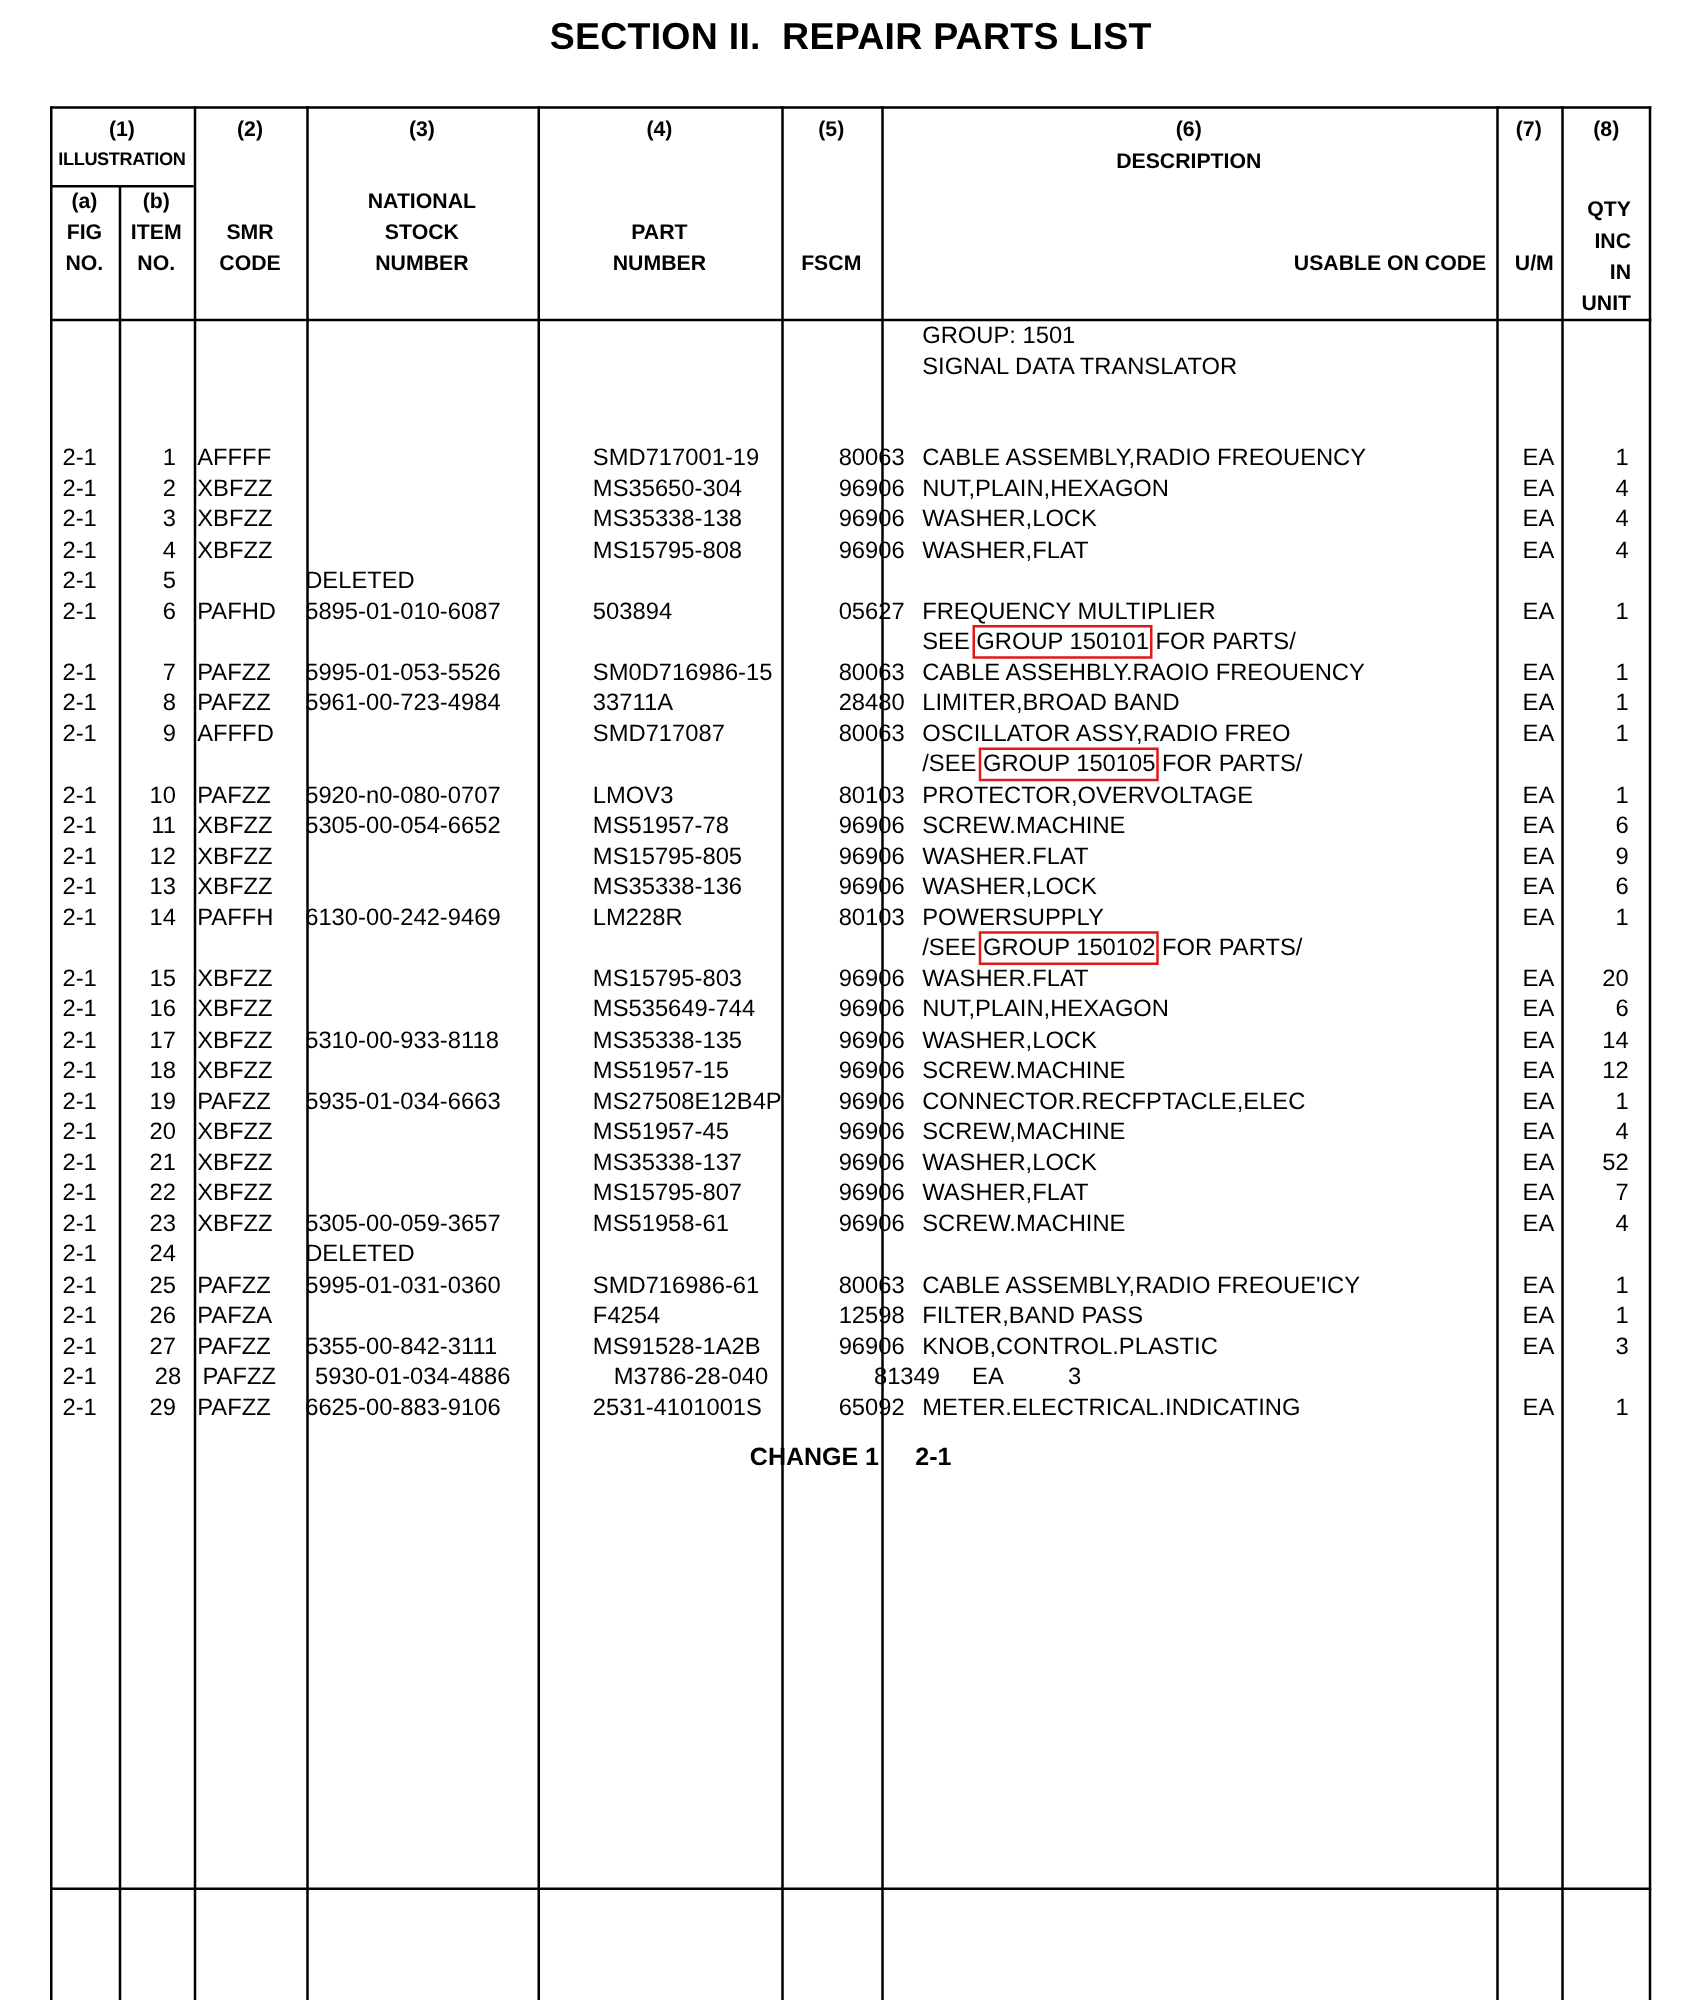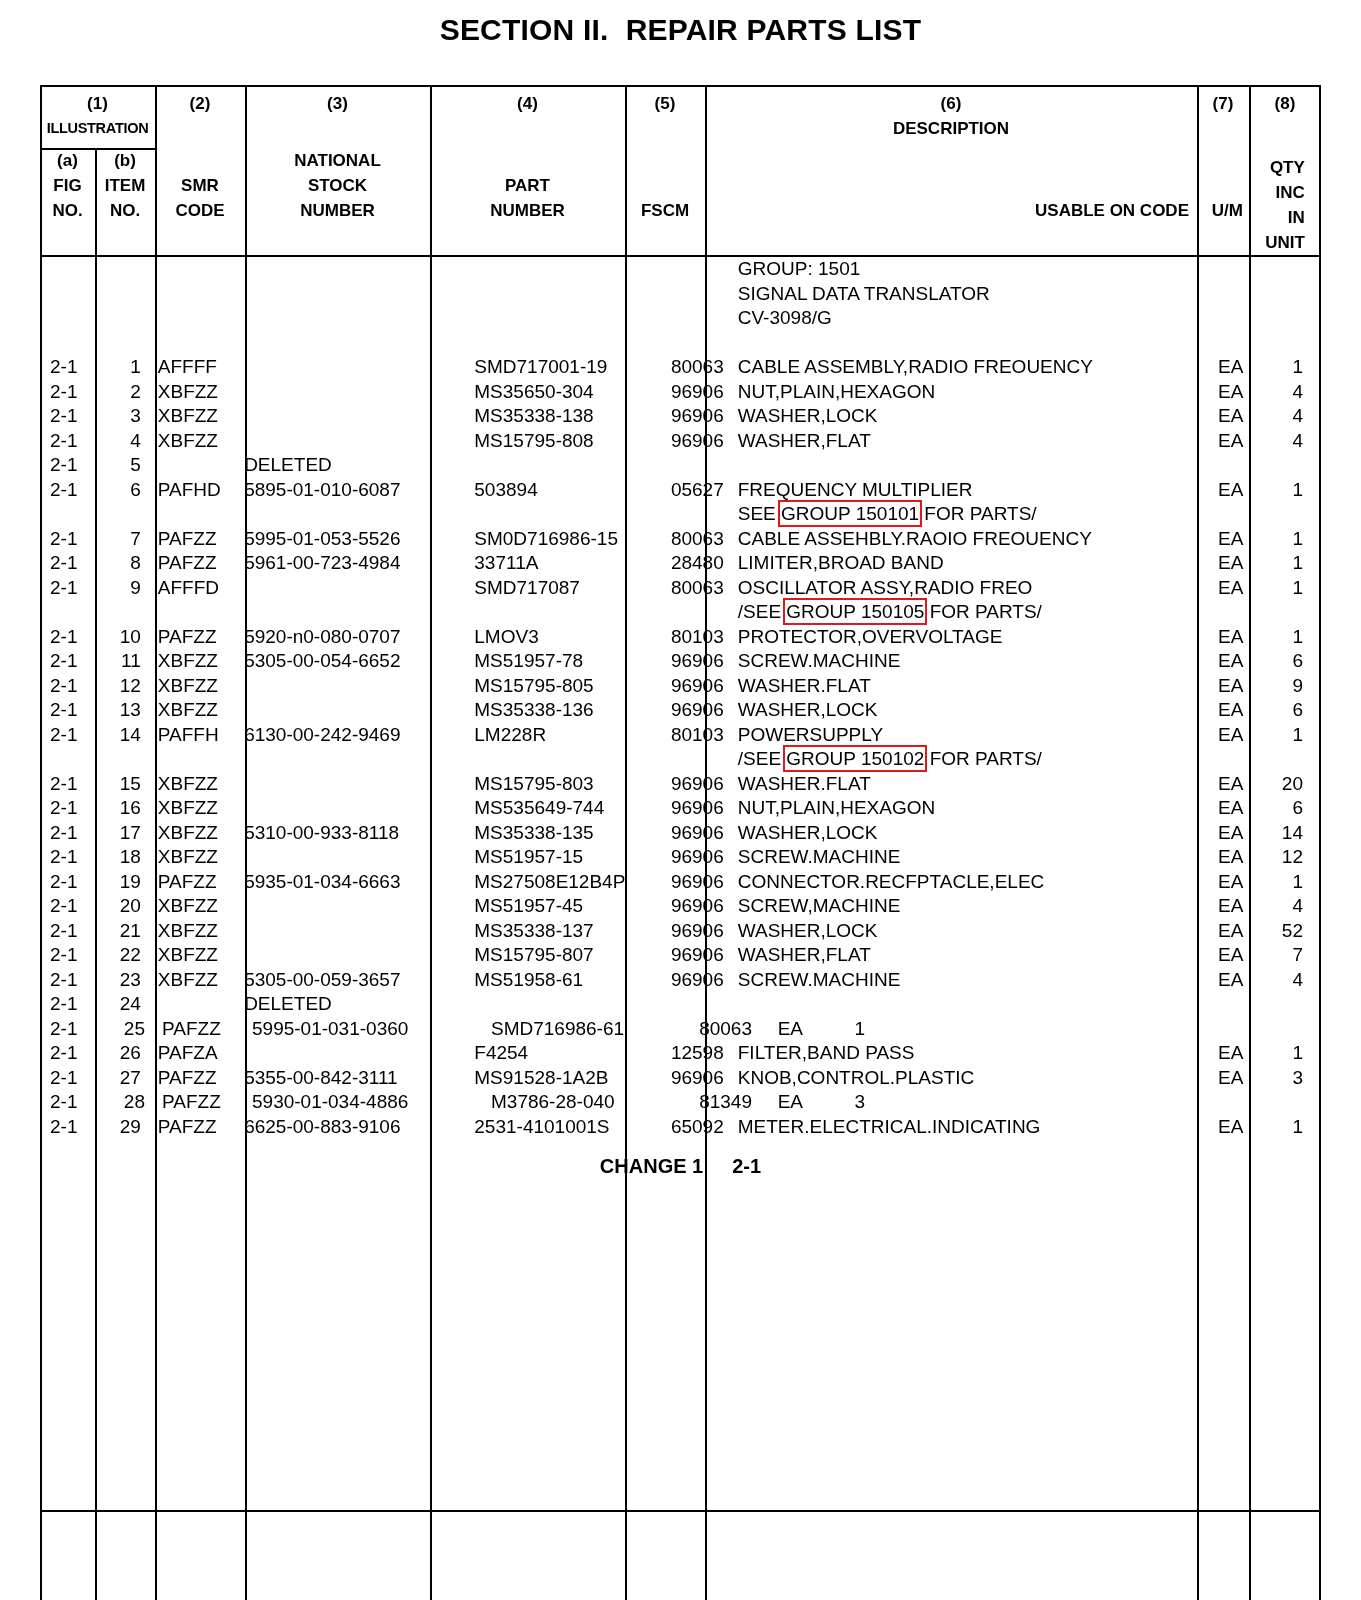--- a/index.html
+++ b/index.html
@@ -156,21 +156,20 @@
         <div class="cell c-um"></div>
         <div class="cell c-qty"></div>
       </div>
       <div class="trow">
         <div class="cell c-fig"></div>
         <div class="cell c-item"></div>
         <div class="cell c-smr"></div>
         <div class="cell c-nsn"></div>
         <div class="cell c-part"></div>
         <div class="cell c-fscm"></div>
-        <div class="cell c-desc">CV-3098/G</div>
         <div class="cell c-um"></div>
         <div class="cell c-qty"></div>
       </div>
       <div class="trow">
         <div class="cell c-fig"></div>
         <div class="cell c-item"></div>
         <div class="cell c-smr"></div>
         <div class="cell c-nsn"></div>
         <div class="cell c-part"></div>
         <div class="cell c-fscm"></div>
@@ -475,20 +474,21 @@
         <div class="cell c-um"></div>
         <div class="cell c-qty"></div>
       </div>
       <div class="trow">
         <div class="cell c-fig">2-1</div>
         <div class="cell c-item">25</div>
         <div class="cell c-smr">PAFZZ</div>
         <div class="cell c-nsn">5995-01-031-0360</div>
         <div class="cell c-part">SMD716986-61</div>
         <div class="cell c-fscm">80063</div>
+        <div class="cell c-desc">CABLE ASSEMBLY,RADIO FREOUE'ICY</div>
         <div class="cell c-um">EA</div>
         <div class="cell c-qty">1</div>
       </div>
       <div class="trow">
         <div class="cell c-fig">2-1</div>
         <div class="cell c-item">26</div>
         <div class="cell c-smr">PAFZA</div>
         <div class="cell c-nsn"></div>
         <div class="cell c-part">F4254</div>
         <div class="cell c-fscm">12598</div>

